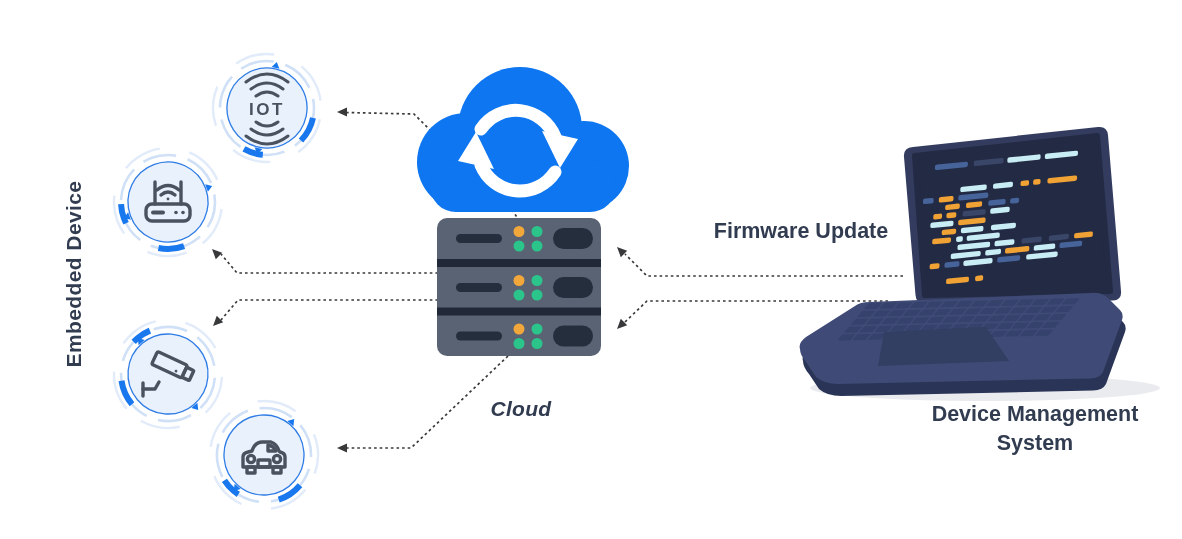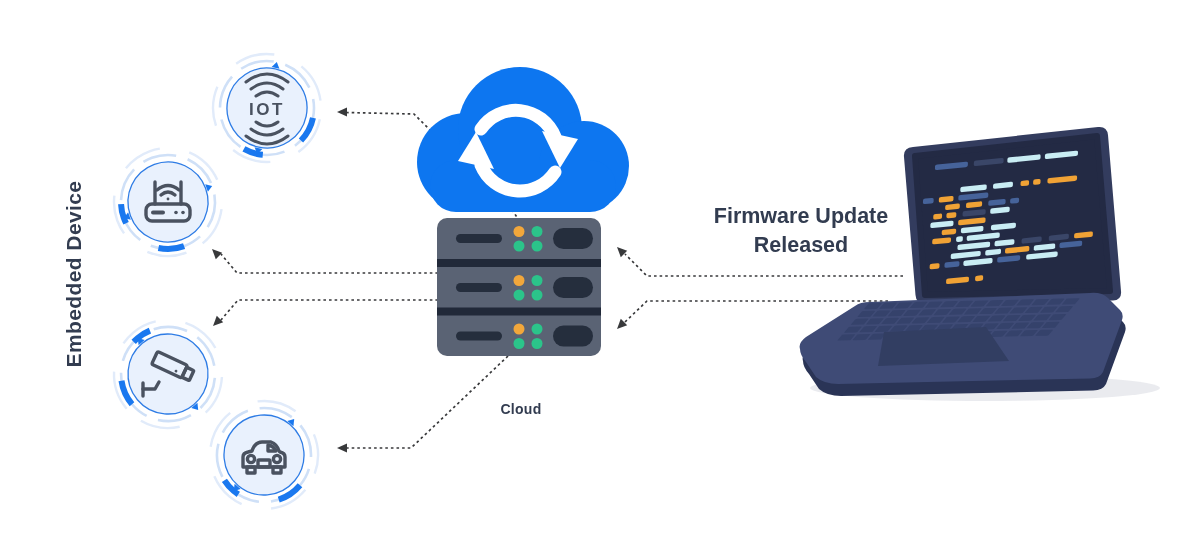--- a/index.html
+++ b/index.html
@@ -10,21 +10,21 @@
   .art{position:absolute;left:0;top:0;}
   .label{
     position:absolute;color:#323c50;font-weight:700;white-space:nowrap;
     text-align:center;transform:translate(-50%,-50%);
   }
   .label-vertical{
     transform:translate(-50%,-50%) rotate(-90deg);
     font-size:21px;letter-spacing:0.4px;
   }
   .label-two-line{line-height:29px;font-size:21.5px;margin-left:38px;}
-  .label-single{font-size:14px;letter-spacing:0.3px;}
+  .label-single{font-size:21px;letter-spacing:0.3px;font-style:italic;}
 </style>
 </head>
 <body>
 
 <div class="stage">
 
   <svg class="art" width="1182" height="539" viewBox="0 0 1182 539">
 
     <defs>
       <g id="device-ring">
@@ -278,19 +278,22 @@
           <rect x="0.9335714285714286" y="0.8140000000000001" width="0.06142857142857142" height="0.15" rx="0.008" fill="#35426b"></rect>
         </g>
       <polygon points="884,332 986,327 1009,361 878,366" style="fill:var(--laptop-trackpad)"></polygon>
     </g>
   </svg>
 
   <div class="label label-vertical" style="left:74px;top:274px;">Embedded Device</div>
 
   <div class="label label-two-line" style="left:763px;top:231px;">
     <div>Firmware Update</div>
-    <div>Released</div>
   </div>
 
   <div class="label label-single" style="left:521px;top:409px;">Cloud</div>
 
+  <div class="label label-two-line" style="left:997px;top:429px;">
+    <div>Device Management</div>
+    <div>System</div>
+  </div>
 
 </div>
 
 </body></html>

